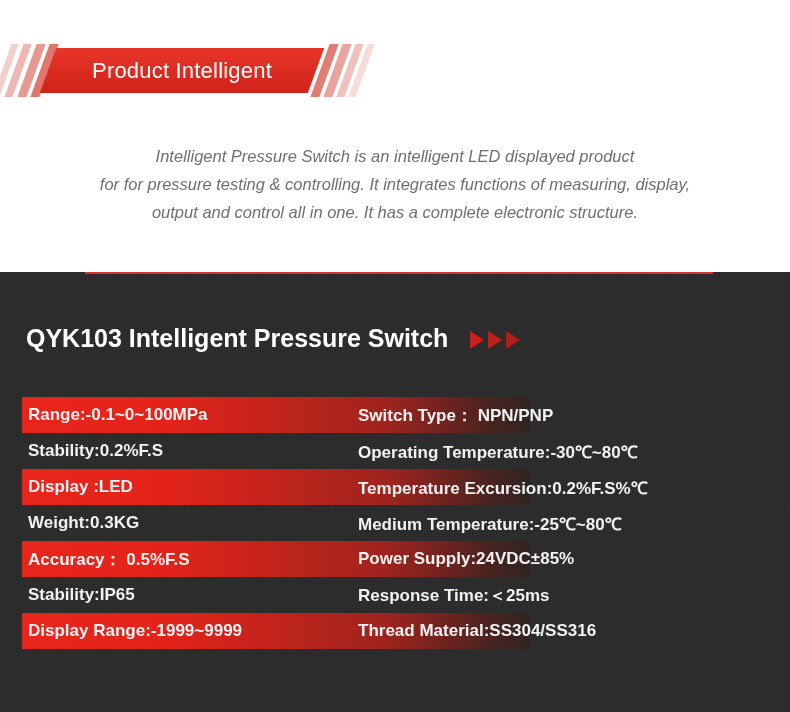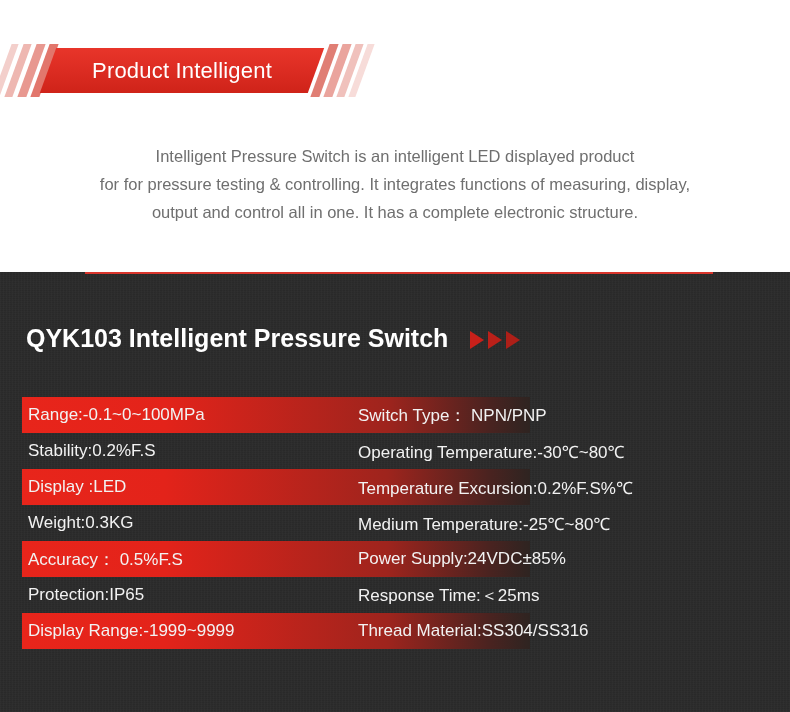--- a/index.html
+++ b/index.html
@@ -82,20 +82,21 @@
     width: 790px;
     text-align: center;
     color: #6f6f6f;
     font-size: 16.5px;
     line-height: 28px;
     font-family: "Liberation Sans", sans-serif;
   }
   .intro-line {
     display: block;
     white-space: nowrap;
+    font-style: italic;
   }
 
   
   #dark-section {
     position: relative;
     width: 790px;
     height: 440px;
     background-color: #2b2b2b;
     background-image:
       repeating-linear-gradient(0deg, rgba(255,255,255,0.012) 0px, rgba(255,255,255,0.012) 1px, rgba(0,0,0,0.02) 1px, rgba(0,0,0,0.02) 2px),
@@ -142,20 +143,21 @@
   }
   .arrow-icon.a2 { border-left-color: #bb2019; }
   .arrow-icon.a3 { border-left-color: #ae1f18; margin-right: 0; }
 
   
   #spec-table {
     position: absolute;
     left: 0px;
     top: 125px;
     width: 790px;
+    font-weight: bold;
   }
   .spec-row {
     position: relative;
     height: 36px;
     display: flex;
     align-items: center;
   }
   .spec-row .row-band {
     position: absolute;
     left: 22px;
@@ -255,21 +257,21 @@
     </div>
 
     <div class="spec-row">
       <div class="row-band"></div>
       <div class="spec-col col-left">Accuracy： 0.5%F.S</div>
       <div class="spec-col col-right">Power Supply:24VDC±85%</div>
     </div>
 
     <div class="spec-row plain">
 
-      <div class="spec-col col-left">Protection:IP65</div>
+      <div class="spec-col col-left">Stability:IP65</div>
       <div class="spec-col col-right">Response Time:＜25ms</div>
     </div>
 
     <div class="spec-row">
       <div class="row-band"></div>
       <div class="spec-col col-left">Display Range:-1999~9999</div>
       <div class="spec-col col-right">Thread Material:SS304/SS316</div>
     </div>
 
   </div>

